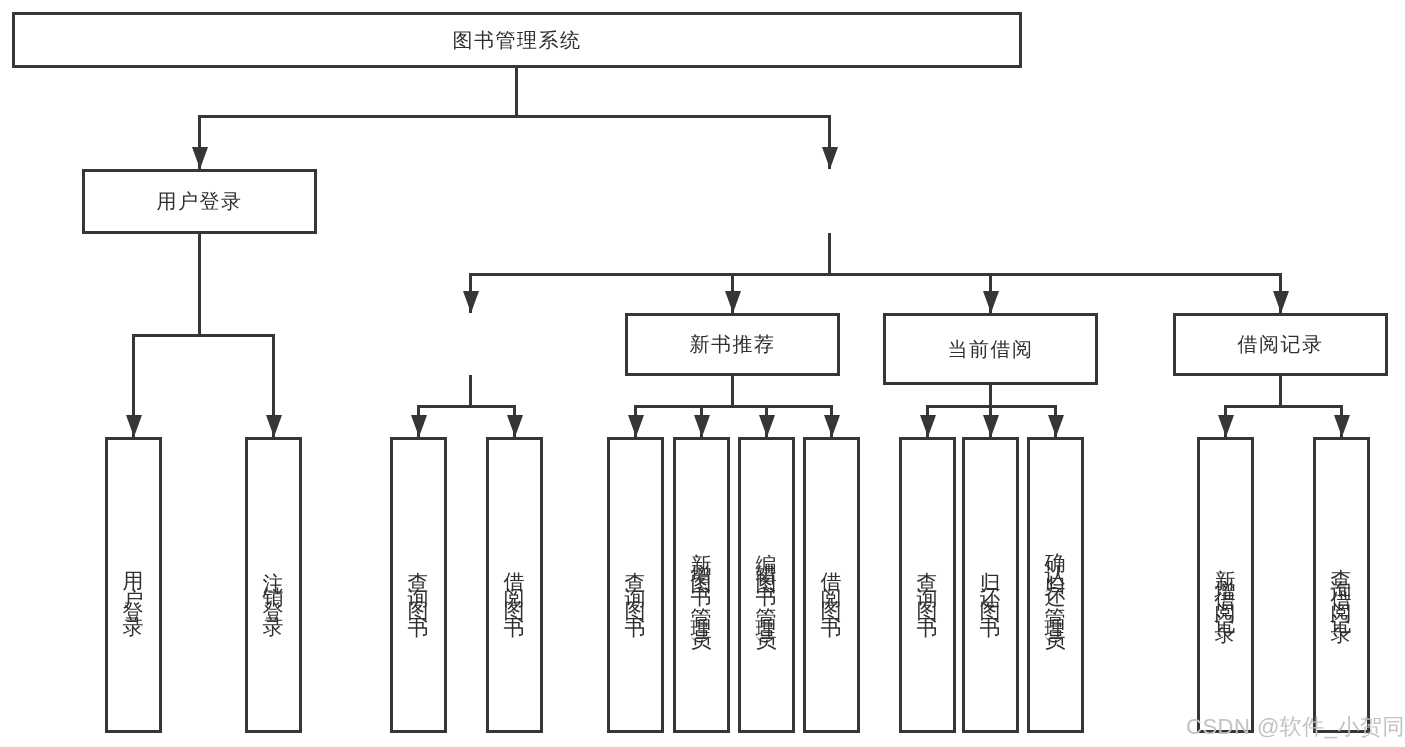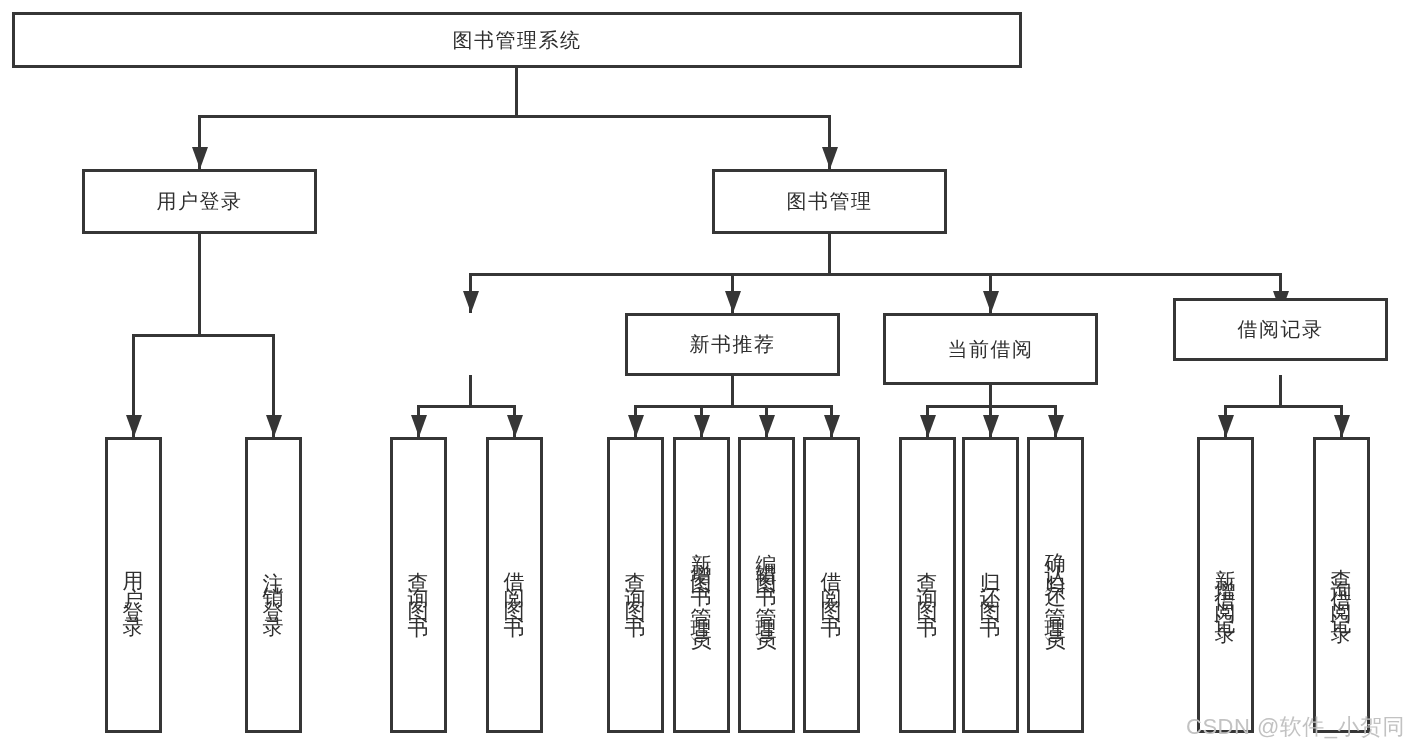--- a/index.html
+++ b/index.html
@@ -106,31 +106,28 @@
   <div class="arrow" style="left:1218px;top:415px;"></div>
   <div class="arrow" style="left:1334px;top:415px;"></div>
 
   <div class="box" style="left:12px;top:12px;width:1010px;height:56px;">
     <span class="h-label">图书管理系统</span>
   </div>
 
   <div class="box" style="left:82px;top:169px;width:235px;height:65px;">
     <span class="h-label">用户登录</span>
   </div>
-  <div class="box" style="left:712px;top:169px;width:235px;height:65px;">
-    <span class="h-label">图书管理</span>
-  </div>
 
   <div class="box" style="left:625px;top:313px;width:215px;height:63px;">
     <span class="h-label">新书推荐</span>
   </div>
   <div class="box" style="left:883px;top:313px;width:215px;height:72px;font-family:Liberation Mono, monospace;">
     <span class="h-label">当前借阅</span>
   </div>
-  <div class="box" style="left:1173px;top:298px;width:215px;height:63px;">
+  <div class="box" style="left:1173px;top:313px;width:215px;height:63px;">
     <span class="h-label">借阅记录</span>
   </div>
 
   <div class="box leaf short" style="left:105px;top:437px;width:57px;height:296px;">
     <span class="v-label">用户登录</span>
   </div>
   <div class="box leaf short" style="left:245px;top:437px;width:57px;height:296px;">
     <span class="v-label">注销登录</span>
   </div>
 

